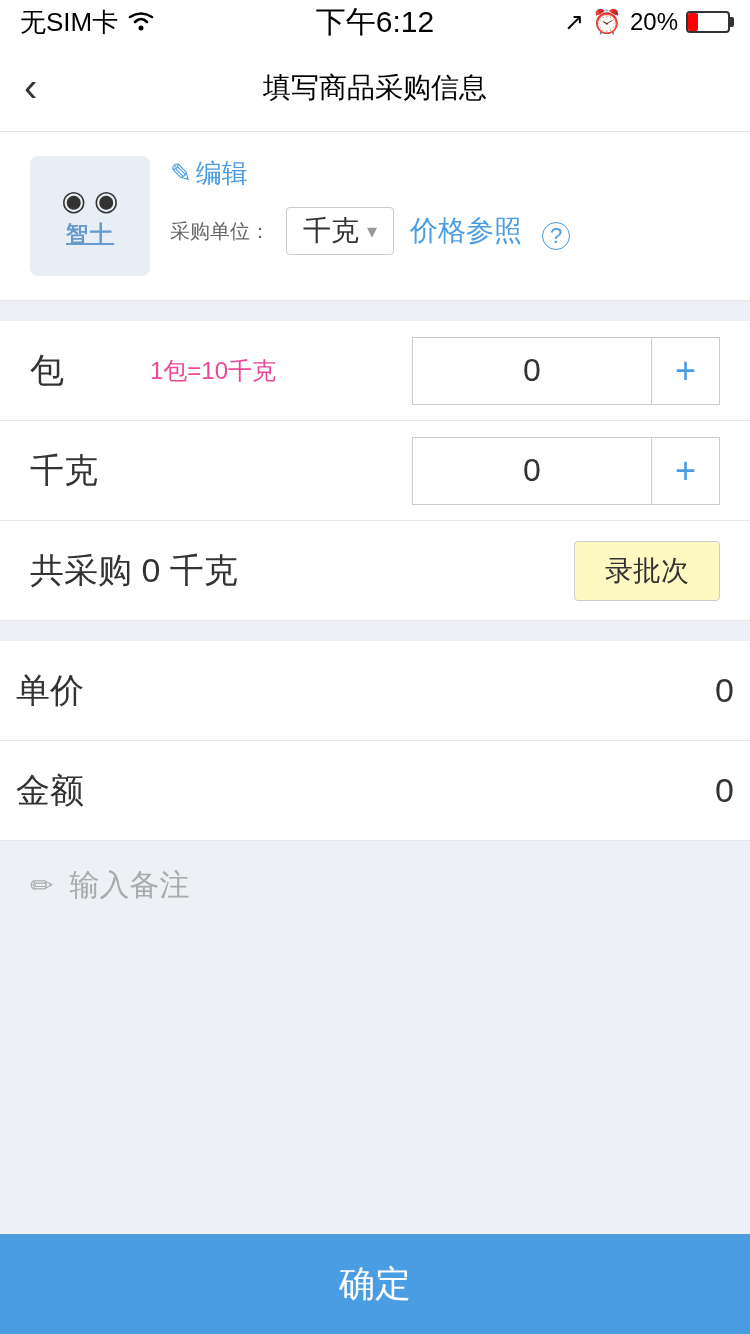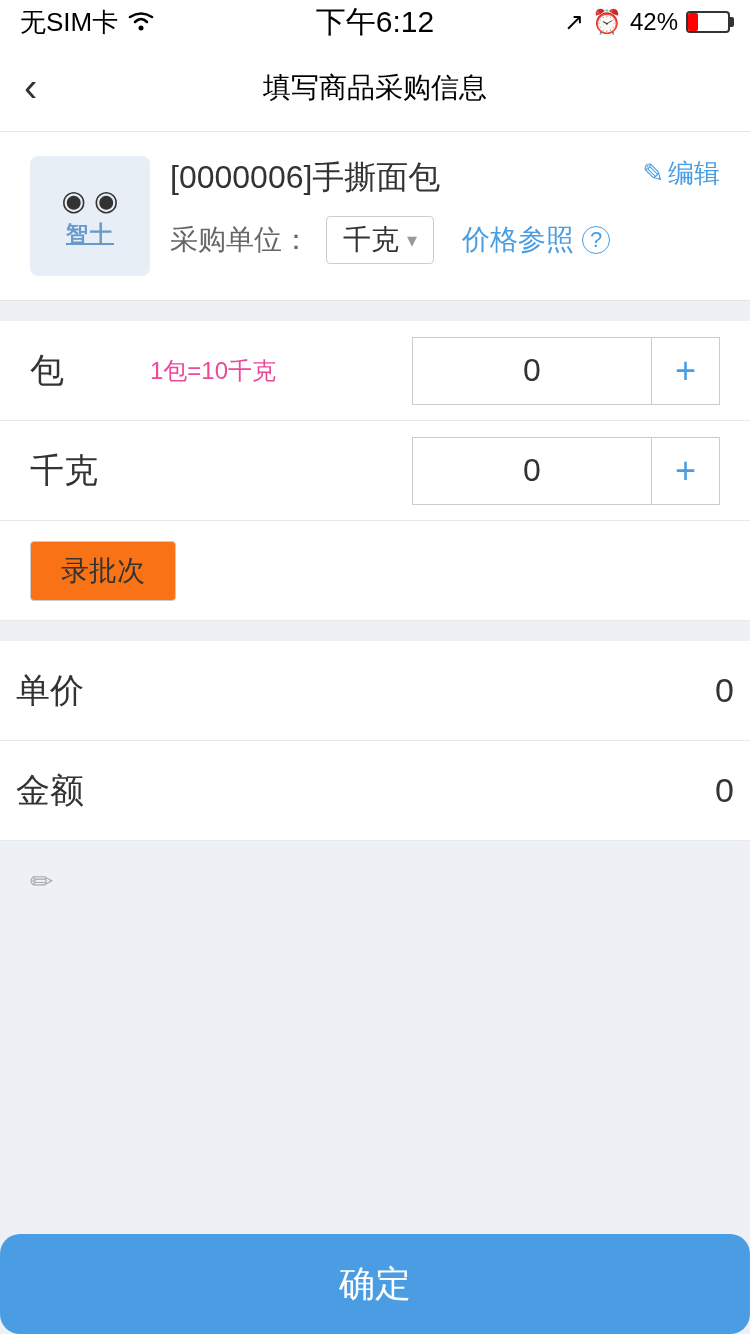--- a/index.html
+++ b/index.html
@@ -156,21 +156,21 @@
       align-items: center;
       gap: 4px;
       cursor: pointer;
     }
     .unit-row {
       display: flex;
       align-items: center;
       gap: 16px;
     }
     .unit-label {
-      font-size: 28px;
+      font-size: 20px;
       color: #666;
     }
     .unit-selector {
       border: 1px solid #ccc;
       border-radius: 4px;
       padding: 4px 16px;
       font-size: 28px;
       color: #333;
       display: flex;
       align-items: center;
@@ -178,24 +178,23 @@
       cursor: pointer;
     }
     .unit-selector span.arrow {
       font-size: 20px;
       color: #999;
     }
     .price-ref {
       color: #4a9de2;
       font-size: 28px;
       display: flex;
-      align-items: center;
-      gap: 8px;
-      cursor: pointer;
-      margin-left: 12px;
+      align-items: flex-end;
+      gap: 20px;
+      cursor: pointer;
     }
 
     
     .section-divider {
       width: 750px;
       height: 20px;
       background: #edf0f5;
     }
 
     
@@ -265,21 +264,21 @@
       font-size: 34px;
       color: #333;
     }
     .batch-btn {
       border: 1px solid #ccc;
       border-radius: 4px;
       padding: 10px 30px;
       font-size: 28px;
       color: #333;
       cursor: pointer;
-      background: #f97316;
+      background: #fef9c3;
     }
 
     
     .price-section {
       background: #fff;
       margin-top: 0;
     }
     .price-row {
       display: flex;
       align-items: center;
@@ -321,21 +320,20 @@
       position: fixed;
       bottom: 0;
       left: 0;
       width: 750px;
       height: 100px;
       background: #4a9de2;
       display: flex;
       align-items: center;
       justify-content: center;
       cursor: pointer;
-      border-radius: 20px;
     }
     .confirm-btn-text {
       font-size: 36px;
       color: #fff;
       font-weight: 500;
     }
 
     .spacer-bg {
       background: #edf0f5;
       height: 400px;
@@ -353,21 +351,21 @@
         <circle cx="15" cy="19" r="2.5" fill="#000"></circle>
         <path d="M9 13 Q15 7 21 13" stroke="#000" stroke-width="2.5" fill="none" stroke-linecap="round"></path>
         <path d="M4 8 Q15 1 26 8" stroke="#000" stroke-width="2.5" fill="none" stroke-linecap="round"></path>
       </svg>
     </span>
   </div>
   <div class="status-bar-center">下午6:12</div>
   <div class="status-bar-right">
     <span>↗</span>
     <span>⏰</span>
-    <span>42%</span>
+    <span>20%</span>
     <div class="battery-icon">
       <div class="battery-body">
         <div class="battery-fill"></div>
       </div>
     </div>
   </div>
 </div>
 
 <div class="nav-bar">
   <div class="nav-back">‹</div>
@@ -379,21 +377,20 @@
     <div class="product-image-owl">
       <div class="owl-eyes">
         <span>◉</span>
           <span>◉</span>
       </div>
       <div class="owl-text">智十</div>
     </div>
   </div>
   <div class="product-info">
     <div class="product-name-row">
-      <div class="product-name">[0000006]手撕面包</div>
       <div class="edit-btn">
         <span>✎</span>
         <span>编辑</span>
       </div>
     </div>
     <div class="unit-row">
       <span class="unit-label">采购单位：</span>
       <div class="unit-selector">
         <span>千克</span>
         <span class="arrow">▾</span>
@@ -422,39 +419,41 @@
   <div class="input-row">
     <span class="input-row-label">千克</span>
     <div class="input-row-control">
       <div class="number-input-box">0</div>
       <div class="plus-btn">+</div>
     </div>
   </div>
 </div>
 
 <div class="summary-row">
+  <span class="summary-text">共采购 0 千克</span>
   <button class="batch-btn">录批次</button>
 </div>
 
 <div class="section-divider"></div>
 
 <div class="price-section">
   <div class="price-row">
     <span class="price-row-label">单价</span>
     <span class="price-row-value">0</span>
   </div>
   <div class="price-row">
     <span class="price-row-label">金额</span>
     <span class="price-row-value">0</span>
   </div>
 </div>
 
 <div class="remark-section">
   <div class="remark-input">
     <span class="pencil-icon">✏</span>
+    <span>输入备注</span>
   </div>
 </div>
 
 <div class="spacer-bg"></div>
 
 <div class="confirm-btn-container">
   <span class="confirm-btn-text">确定</span>
 </div>
 
 </body></html>

